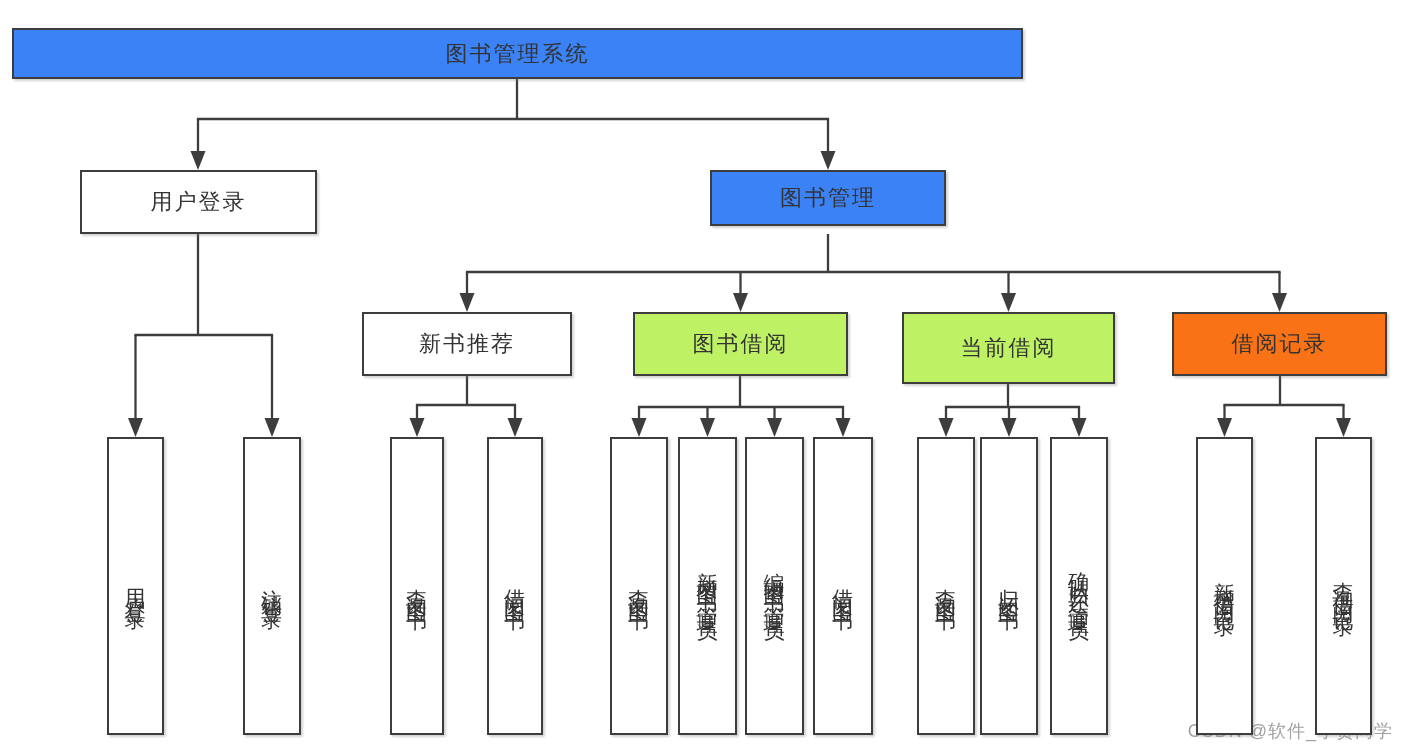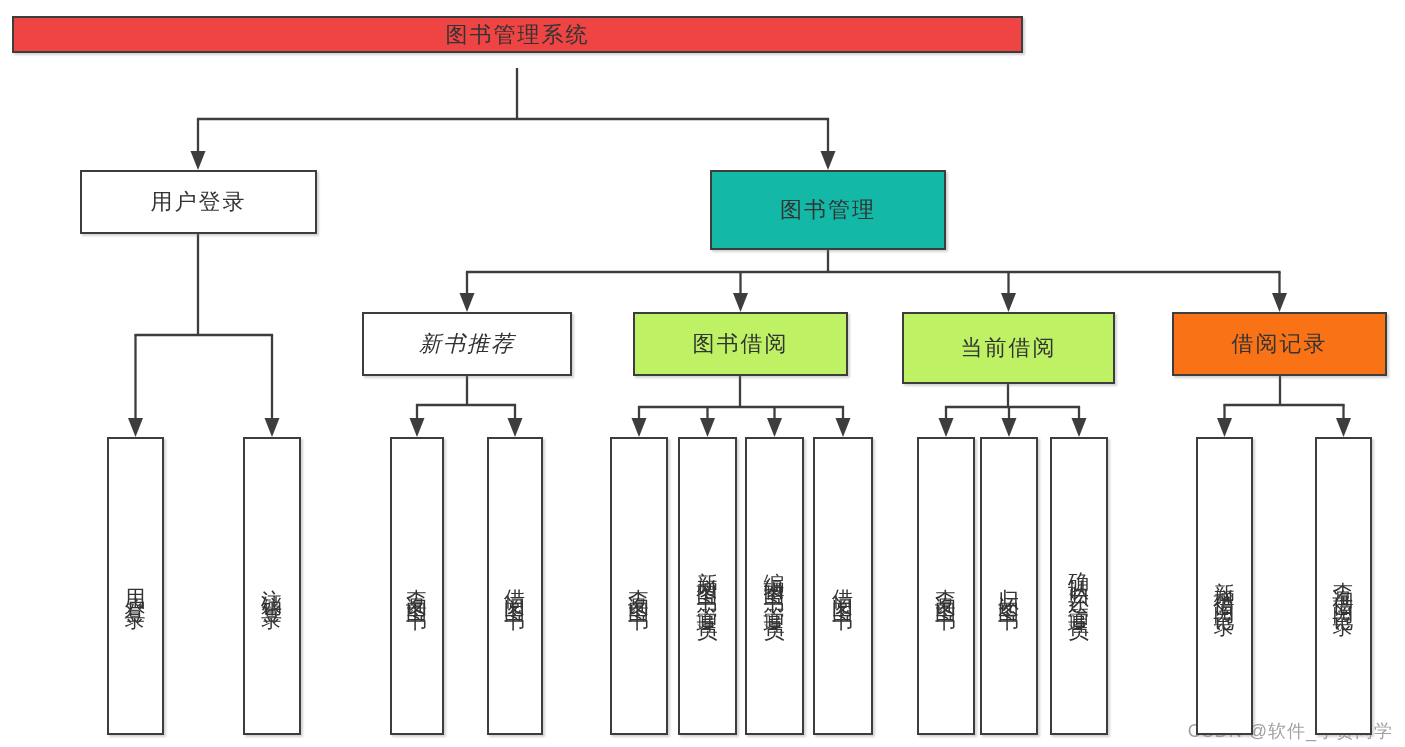--- a/index.html
+++ b/index.html
@@ -93,31 +93,31 @@
       <polygon points="1071.5,418 1086.5,418 1079,437" fill="#3d3d3d"></polygon>
       <line x1="1280" y1="376" x2="1280" y2="405" stroke="#3d3d3d" stroke-width="2.3"></line>
       <line x1="1223.4" y1="405" x2="1344.6" y2="405" stroke="#3d3d3d" stroke-width="2.3"></line>
       <line x1="1224.5" y1="405" x2="1224.5" y2="423" stroke="#3d3d3d" stroke-width="2.3"></line>
       <polygon points="1217,418 1232,418 1224.5,437" fill="#3d3d3d"></polygon>
       <line x1="1343.5" y1="405" x2="1343.5" y2="423" stroke="#3d3d3d" stroke-width="2.3"></line>
       <polygon points="1336,418 1351,418 1343.5,437" fill="#3d3d3d"></polygon>
     </svg>
 
   <div class="watermark" style="color: rgb(162, 162, 166);">CSDN @软件_小贺同学</div>
-<div class="node h" style="left: 12px; top: 16px; width: 1011px; height: 37px; background: #ef4444; border-color: rgb(61, 61, 61);">
+<div class="node h" style="left: 12px; top: 28px; width: 1011px; height: 51px; background: #3b82f6; border-color: rgb(61, 61, 61);">
       <span class="lbl" style="color: rgb(51, 51, 51);">图书管理系统</span>
     </div>
     <div class="node h" style="left: 80px; top: 170px; width: 237px; height: 64px; background: rgb(255, 255, 255); border-color: rgb(61, 61, 61);">
       <span class="lbl" style="color: rgb(51, 51, 51);">用户登录</span>
     </div>
-    <div class="node h" style="left: 710px; top: 170px; width: 236px; height: 80px; background: #14b8a6; border-color: rgb(61, 61, 61); font-family: Liberation Mono, monospace;">
+    <div class="node h" style="left: 710px; top: 170px; width: 236px; height: 56px; background: #3b82f6; border-color: rgb(61, 61, 61); font-family: Liberation Mono, monospace;">
       <span class="lbl" style="color: rgb(51, 51, 51);">图书管理</span>
     </div>
     <div class="node h" style="left: 362px; top: 312px; width: 210px; height: 64px; background: rgb(255, 255, 255); border-color: rgb(61, 61, 61);">
-      <span class="lbl" style="color: rgb(51, 51, 51); font-style: italic;">新书推荐</span>
+      <span class="lbl" style="color: rgb(51, 51, 51);">新书推荐</span>
     </div>
     <div class="node h" style="left: 633px; top: 312px; width: 215px; height: 64px; background: #bef264; border-color: rgb(61, 61, 61);">
       <span class="lbl" style="color: rgb(51, 51, 51);">图书借阅</span>
     </div>
     <div class="node h" style="left: 902px; top: 312px; width: 213px; height: 72px; background: #bef264; border-color: rgb(61, 61, 61);">
       <span class="lbl" style="color: rgb(51, 51, 51);">当前借阅</span>
     </div>
     <div class="node h" style="left: 1172px; top: 312px; width: 215px; height: 64px; background: #f97316; border-color: rgb(61, 61, 61);">
       <span class="lbl" style="color: rgb(51, 51, 51);">借阅记录</span>
     </div>

